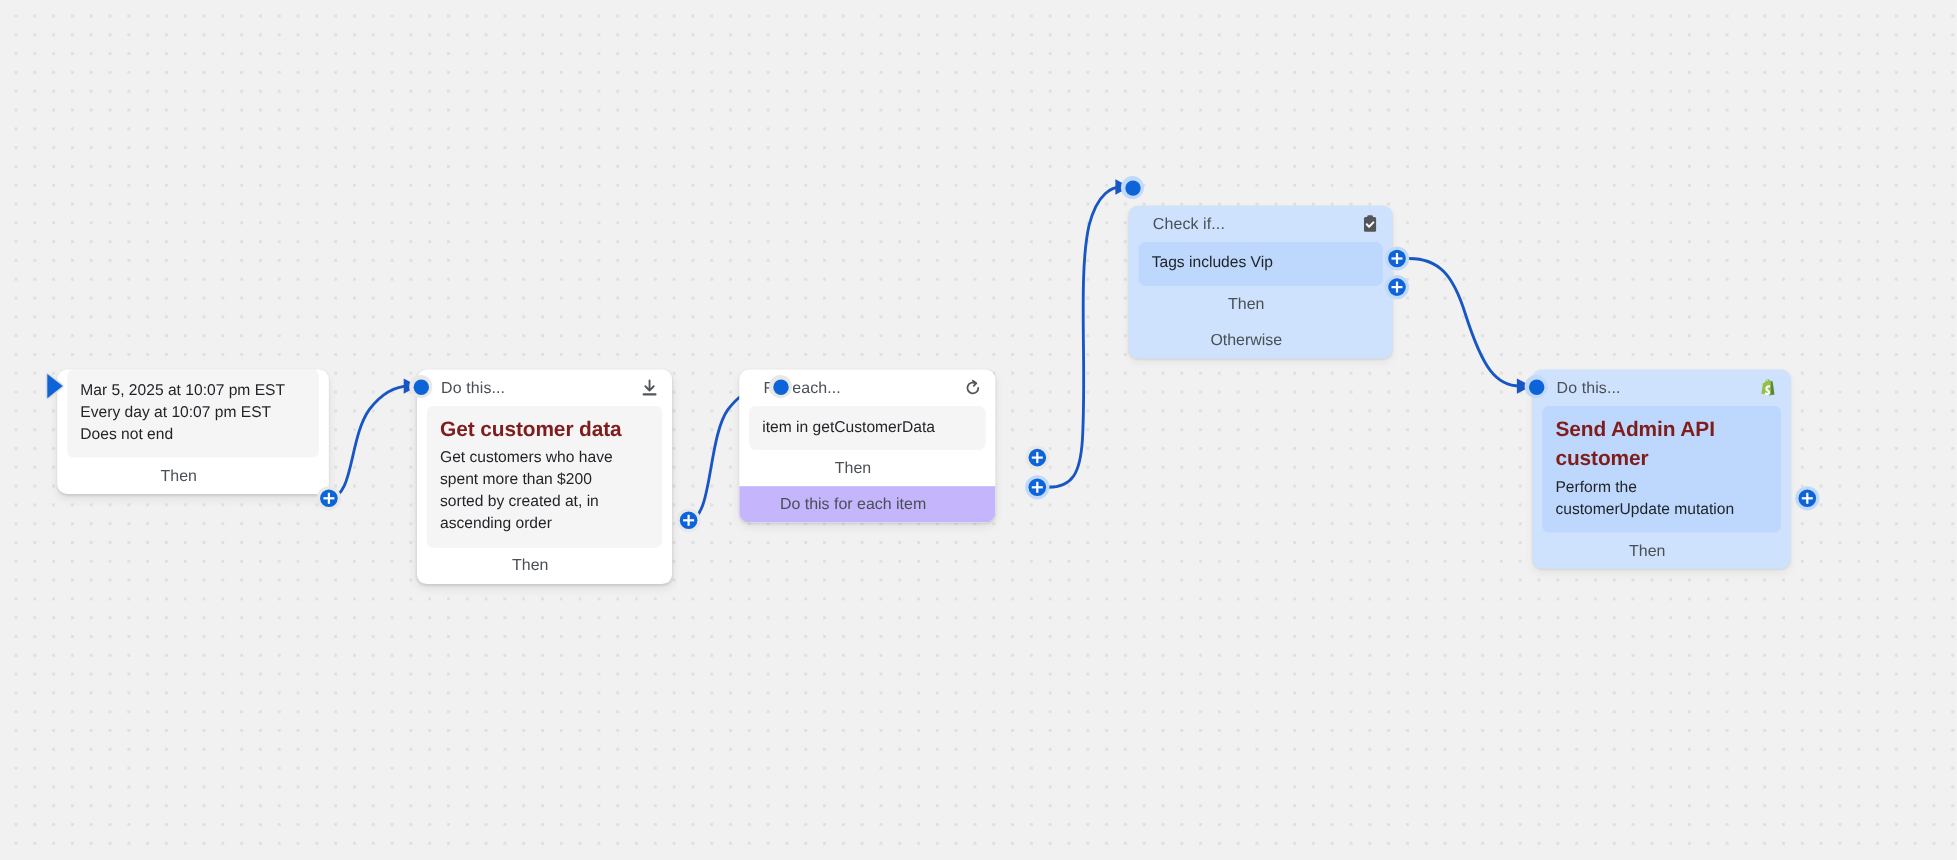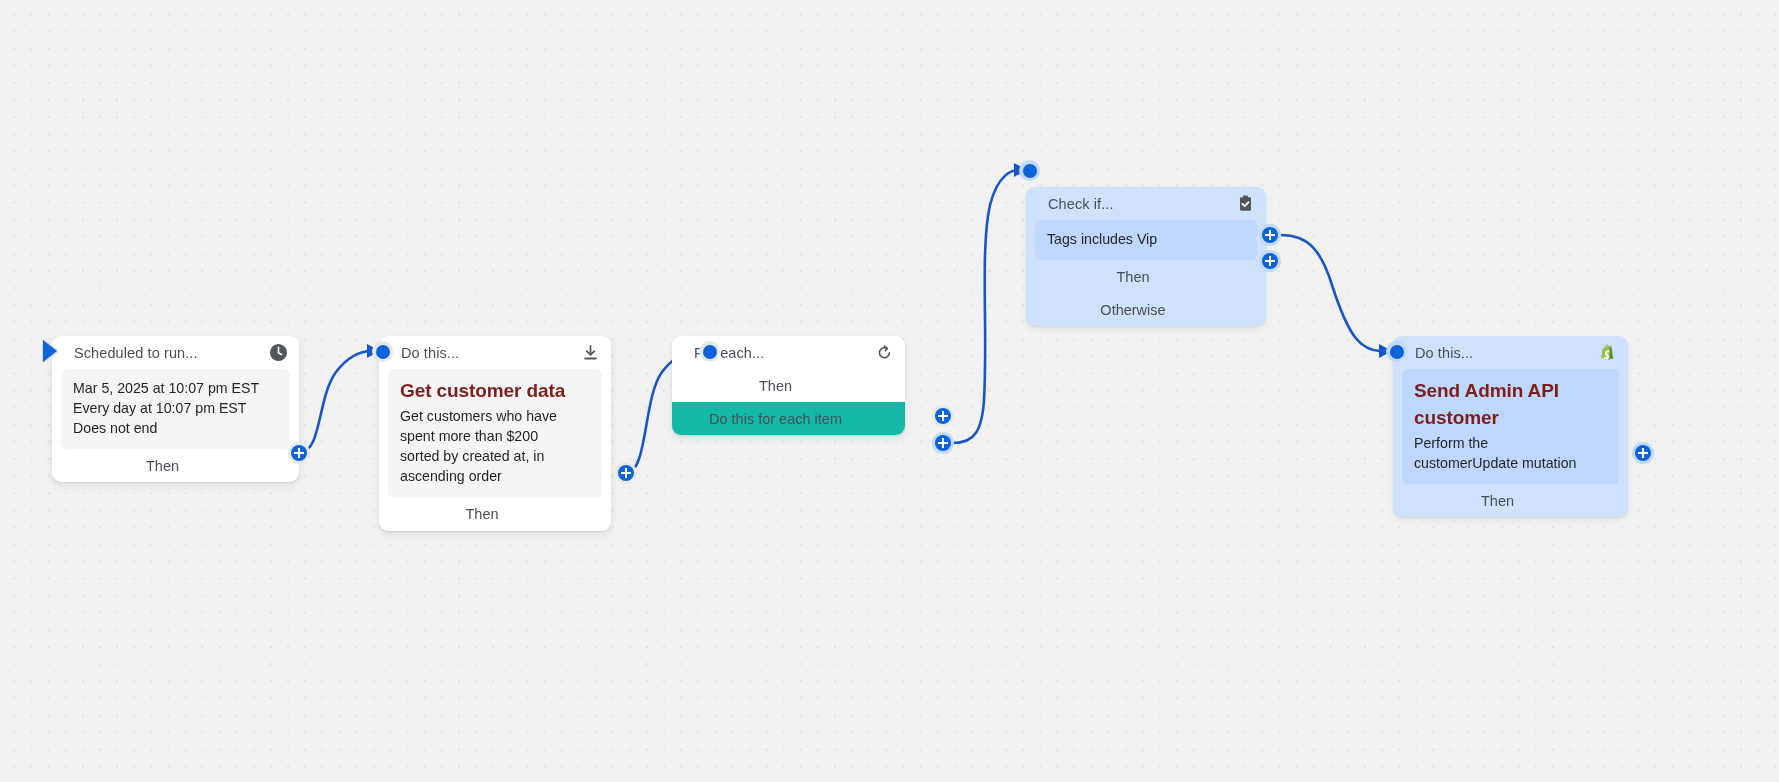--- a/index.html
+++ b/index.html
@@ -68,21 +68,21 @@
   }
   .body.plain { padding: 10px 12px; font-size: 14.2px; }
 
   .row {
     display: flex; align-items: center; justify-content: center;
     height: 33px;
     padding-right: 26px;
     font-size: 14.5px; color: #4a4f55;
     position: relative;
   }
-  .row.hl { background: #14b8a6; }
+  .row.hl { background: #c4b5fd; }
 
   
   .dot {
     position: absolute;
     width: 21px; height: 21px; border-radius: 50%;
     background: #e8e8e8;
     z-index: 4;
     display: flex; align-items: center; justify-content: center;
   }
   .dot.sel { background: #c1d9fb; }
@@ -135,27 +135,20 @@
 
     <path d="M 953,443 C 975,443 982,430 984,400 C 988,330 980,250 990,205 C 998,174 1012,170 1019,170"></path>
     <polygon points="1014,163 1027,170 1014,177"></polygon>
 
     <path d="M 1281,235 C 1308,235 1321,250 1332,285 C 1348,335 1360,351 1382,351"></path>
     <polygon points="1379,344 1392,351 1379,358"></polygon>
   </svg>
 
   <div class="play" style="left:43px; top:340px;"></div>
   <div class="card" style="left:52px; top:336px; width:247px;">
-    <div class="card-head">
-      <span class="card-title">Scheduled to run...</span>
-      <svg class="head-icon" viewBox="0 0 20 20">
-        <circle cx="10" cy="10" r="9" fill="#525659"></circle>
-        <path d="M10 4.6v5.6l3.3 2" stroke="#fff" stroke-width="1.7" fill="none" stroke-linecap="round"></path>
-      </svg>
-    </div>
     <div class="body">
       <div><b>Mar 5, 2025</b> at <b>10:07 pm EST</b></div>
       <div><b>Every day</b> at <b>10:07 pm EST</b></div>
       <div>Does not end</div>
     </div>
     <div class="row">
       <span>Then</span>
     </div>
   </div>
   <div class="plus" style="left:288px; top:442px;">
@@ -189,20 +182,23 @@
       <i></i>
     </div>
   <div class="card" style="left:672px; top:336px; width:233px;">
     <div class="card-head">
       <span class="card-title">For each...</span>
       <svg class="head-icon" viewBox="0 0 20 20">
         <path d="M15.1 10.2a5.2 5.2 0 1 1-2.3-4.3" stroke="#525659" stroke-width="1.7" fill="none" stroke-linecap="round"></path>
         <path d="M9.9 3.3l3.3 2.3-2.4 2.6" stroke="#525659" stroke-width="1.7" fill="none" stroke-linecap="round" stroke-linejoin="round"></path>
       </svg>
     </div>
+    <div class="body plain">
+      <div>item in <b>getCustomerData</b></div>
+    </div>
     <div class="row">
       <span>Then</span>
     </div>
     <div class="row hl">
       <span>Do this for each item</span>
     </div>
   </div>
   <div class="plus" style="left:932px; top:405px;">
       <i></i>
     </div>

